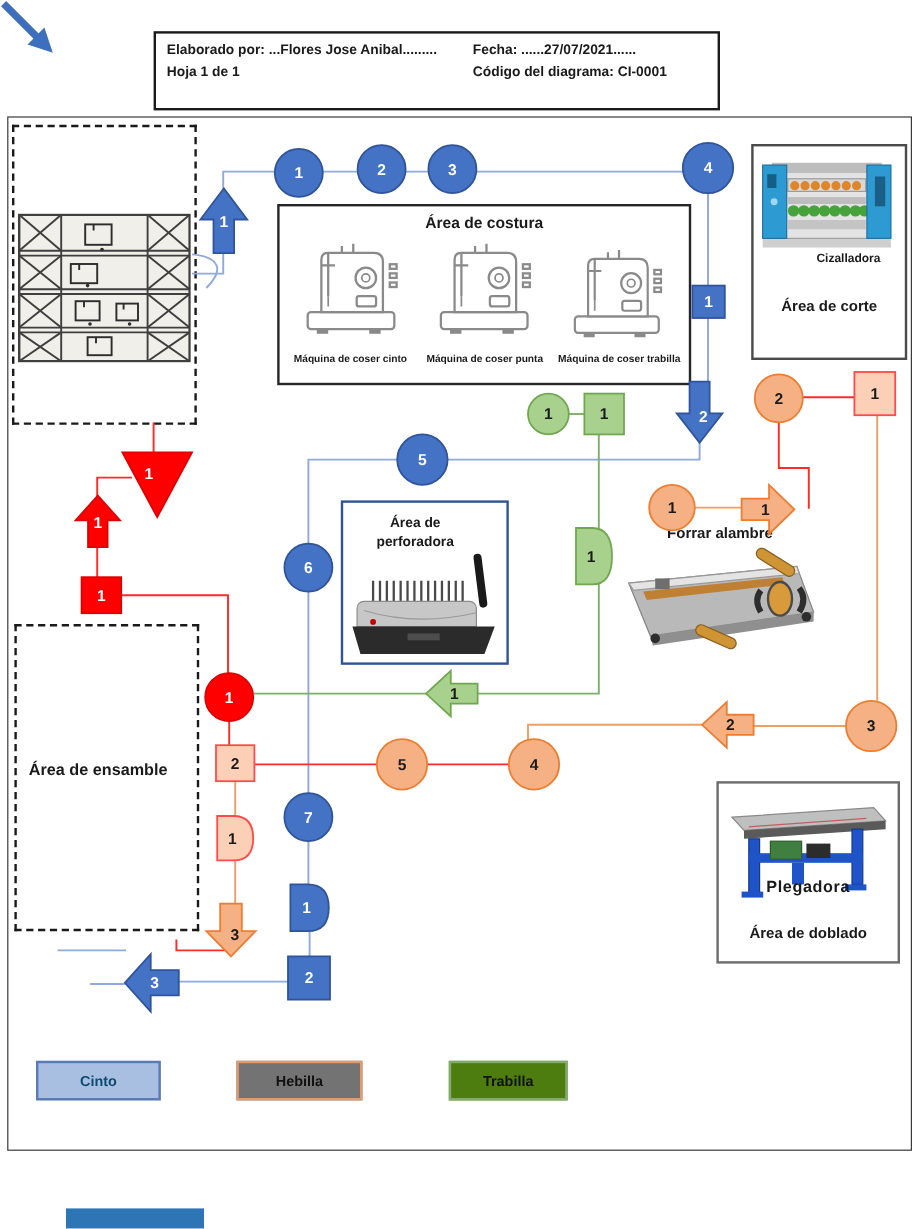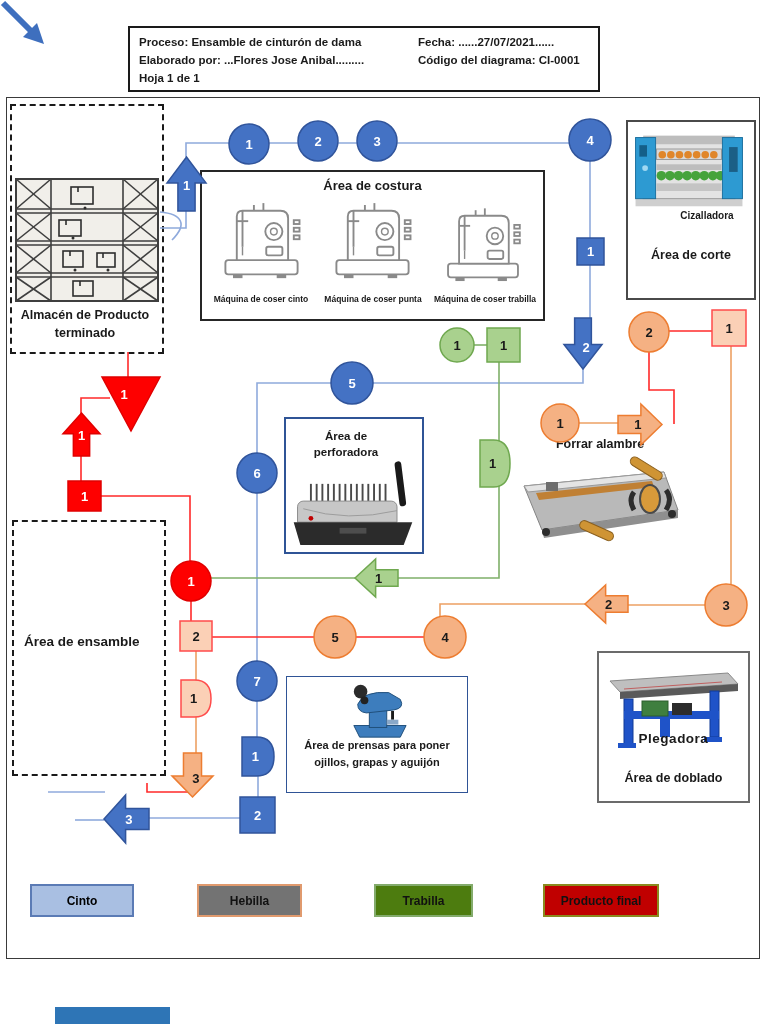--- a/index.html
+++ b/index.html
@@ -21,25 +21,24 @@
 <body>
 <div id="page">
 
 <svg class="abs" style="left:0;top:0" width="60" height="60">
   <line x1="3" y1="3" x2="33" y2="33" stroke="#3e6fbe" stroke-width="6"></line>
   <polygon points="44,44 23,37 37,23" fill="#3e6fbe"></polygon>
 </svg>
 
 <div id="header-box" class="box">
   <div class="col" style="left:9px;">
-    <div>Proceso: Ensamble de cinturón de dama</div>
     <div>Elaborado por: ...Flores Jose Anibal.........</div>
     <div>Hoja 1 de 1</div>
   </div>
-  <div class="col" style="left:288px;">
+  <div class="col" style="left:264px;">
     <div>Fecha: ......27/07/2021......</div>
     <div>Código del diagrama: CI-0001</div>
   </div>
 </div>
 
 <div class="box" style="left:6px;top:97px;width:752px;height:860px;border:1.5px solid #3a3a3a;background:transparent;"></div>
 
 <div class="box dashed" style="left:10px;top:104px;width:150px;height:246px;">
   <svg class="abs" style="left:3px;top:72px;" width="144" height="124">
     <rect x="1" y="1" width="142" height="122" fill="#f1efea" stroke="#3f3f3f" stroke-width="2"></rect>
@@ -79,24 +78,23 @@
       <rect x="82" y="75" width="18" height="14"></rect>
           <line x1="88" y1="75" x2="88" y2="80"></line>
       <rect x="58" y="103" width="20" height="15"></rect>
           <line x1="65" y1="103" x2="65" y2="108"></line>
     </g>
     <circle cx="70" cy="30" r="1.5" fill="#2d2d2d"></circle>
         <circle cx="58" cy="60" r="1.5" fill="#2d2d2d"></circle>
     <circle cx="60" cy="92" r="1.5" fill="#2d2d2d"></circle>
         <circle cx="93" cy="92" r="1.5" fill="#2d2d2d"></circle>
   </svg>
-  <div class="abs caption ctr" style="left:0px;top:200px;width:146px;font-size:12.5px;line-height:1.45;">Almacén de Producto terminado</div>
-</div>
-
-<div class="box" style="left:200px;top:170px;width:341px;height:147px;border:2px solid #262626;">
+</div>
+
+<div class="box" style="left:231px;top:170px;width:341px;height:147px;border:2px solid #262626;">
   <div class="abs caption ctr" style="left:0;top:6px;width:100%;font-size:13px;">Área de costura</div>
   <svg class="abs" style="left:12px;top:26px;" width="95" height="90" viewBox="0 0 100 92">
     <g stroke="#8a8a8a" fill="#fff" stroke-width="2">
       <rect x="12" y="64" width="76" height="15" rx="3"></rect>
       <path d="M24 64 V18 q0 -6 6 -6 h40 q8 0 8 8 v44 z"></path>
       <circle cx="63" cy="34" r="9"></circle>
           <circle cx="63" cy="34" r="3.5" fill="none" stroke-width="1.5"></circle>
       <rect x="55" y="50" width="17" height="9" rx="2"></rect>
       <line x1="30" y1="12" x2="30" y2="50"></line>
           <line x1="30" y1="50" x2="30" y2="59" stroke-width="1.5"></line>
@@ -236,56 +234,43 @@
     <polygon points="4,66 128,66 119,90 11,90" fill="#2b2b2b"></polygon>
     <rect x="52" y="72" width="28" height="6" fill="#4d4d4d"></rect>
     <circle cx="22" cy="62" r="2.5" fill="#c00000"></circle>
   </svg>
 </div>
 
 <div class="box dashed" style="left:12px;top:520px;width:150px;height:252px;background:transparent;">
   <div class="abs caption" style="left:10px;top:112px;width:140px;font-size:13.5px;">Área de ensamble</div>
 </div>
 
-<div class="box" style="left:286px;top:676px;width:180px;height:115px;border:1.5px solid #2f5496;">
-  <svg class="abs" style="left:44px;top:4px;" width="96" height="60" viewBox="0 0 96 62">
-    <polygon points="22,46 76,46 70,58 28,58" fill="#3d7dbd" stroke="#1f4e79"></polygon>
-    <rect x="38" y="28" width="18" height="20" fill="#3d7dbd" stroke="#1f4e79"></rect>
-    <path d="M26 24 q6 -14 32 -12 l12 7 q5 9 -7 11 l-28 3 q-9 -1 -9 -9 z" fill="#3d7dbd" stroke="#1f4e79"></path>
-    <circle cx="29" cy="11" r="7" fill="#2b2b2b"></circle>
-    <circle cx="33" cy="20" r="4" fill="#222"></circle>
-    <line x1="62" y1="31" x2="62" y2="40" stroke="#1a1a1a" stroke-width="3"></line>
-    <rect x="56" y="40" width="12" height="5" fill="#8aa8c8"></rect>
-  </svg>
-  <div class="abs caption ctr" style="left:5px;top:60px;width:170px;font-size:11px;line-height:1.5;">Área de prensas para poner ojillos, grapas y aguijón</div>
-</div>
 
 <div class="box" style="left:597px;top:630px;width:149px;height:148px;border:2px solid #6b6b6b;margin-top:21px;">
   <svg class="abs" style="left:3px;top:10px;" width="140" height="92" viewBox="0 0 140 92">
     <polygon points="8,18 126,10 136,21 18,29" fill="#bfbfbf" stroke="#8a8a8a"></polygon>
     <polygon points="18,29 136,21 136,28 18,36" fill="#5a5a5a"></polygon>
     <rect x="22" y="36" width="9" height="45" fill="#1f53c8" stroke="#113a96"></rect>
     <rect x="108" y="28" width="9" height="46" fill="#1f53c8" stroke="#113a96"></rect>
     <rect x="22" y="48" width="95" height="8" fill="#1f53c8"></rect>
     <rect x="40" y="38" width="26" height="15" fill="#3f7f3f" stroke="#2c5e2c"></rect>
     <rect x="70" y="40" width="20" height="12" fill="#2c2c2c"></rect>
     <rect x="16" y="80" width="18" height="5" fill="#1f53c8"></rect>
     <rect x="102" y="74" width="18" height="5" fill="#1f53c8"></rect>
     <rect x="58" y="56" width="10" height="18" fill="#1f53c8"></rect>
     <line x1="22" y1="26" x2="120" y2="19" stroke="#c06060" stroke-width="1"></line>
   </svg>
   <div class="abs caption ctr" style="left:0;top:78px;width:100%;font-size:13.5px;letter-spacing:0.5px;">Plegadora</div>
   <div class="abs caption ctr" style="left:0;top:118px;width:100%;font-size:12.5px;">Área de doblado</div>
 </div>
 
 <div id="legend" class="abs" style="left:0;top:884px;width:768px;height:33px;">
-      <div class="legend-item" style="left: 30px; width: 100px; background: rgb(169, 191, 226); border: 2px solid rgb(91, 123, 181); color: #000000; top: 0px;">Cinto</div>
+      <div class="legend-item" style="left: 30px; width: 100px; background: rgb(169, 191, 226); border: 2px solid rgb(91, 123, 181); color: #0c4a6e; top: 0px;">Cinto</div>
       <div class="legend-item" style="left: 197px; width: 101px; background: #737373; border: 2px solid rgb(224, 154, 110); color: rgb(17, 17, 17); top: 0px;">Hebilla</div>
       <div class="legend-item" style="left: 374px; width: 95px; background: #4d7c0f; border: 2px solid rgb(131, 171, 108); color: rgb(17, 17, 17); top: 0px;">Trabilla</div>
-      <div class="legend-item" style="left: 543px; width: 112px; background: rgb(192, 0, 0); border: 2px solid rgb(138, 138, 30); color: rgb(17, 17, 17); top: 0px;">Producto final</div>
     </div>
 
 <div class="abs" style="left:55px;top:1007px;width:115px;height:17px;background:#2e75b6;"></div>
 
 <svg id="flow-layer">
       <polyline points="160,228 186,228 186,211" fill="none" stroke="#8faadc" stroke-width="1.6"></polyline>
       <polyline points="186,157 186,143 590,143 590,238" fill="none" stroke="#8faadc" stroke-width="1.6"></polyline>
       <polyline points="590,265 590,318" fill="none" stroke="#8faadc" stroke-width="1.6"></polyline>
       <polyline points="583,368 583,383 257,383 257,737" fill="none" stroke="#8faadc" stroke-width="1.6"></polyline>
       <polyline points="258,776 258,797" fill="none" stroke="#8faadc" stroke-width="1.6"></polyline>

